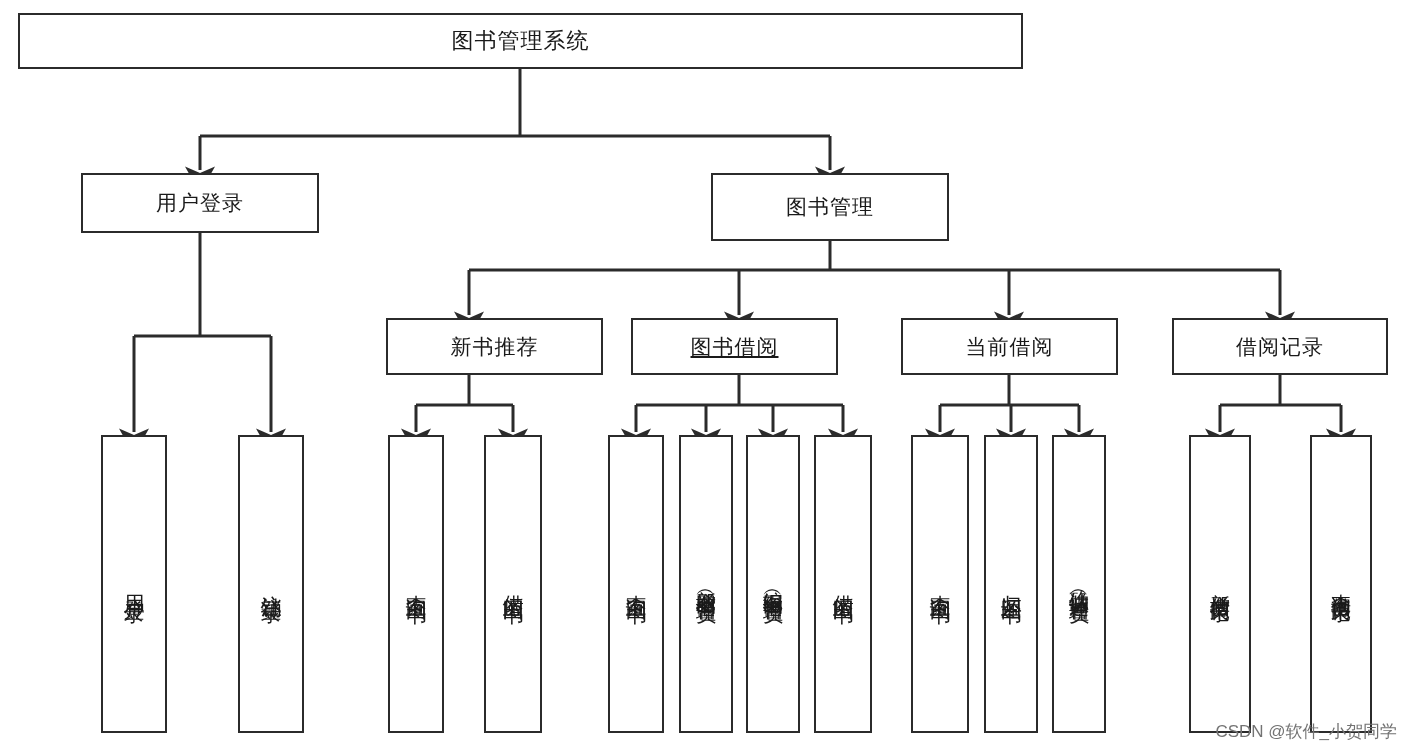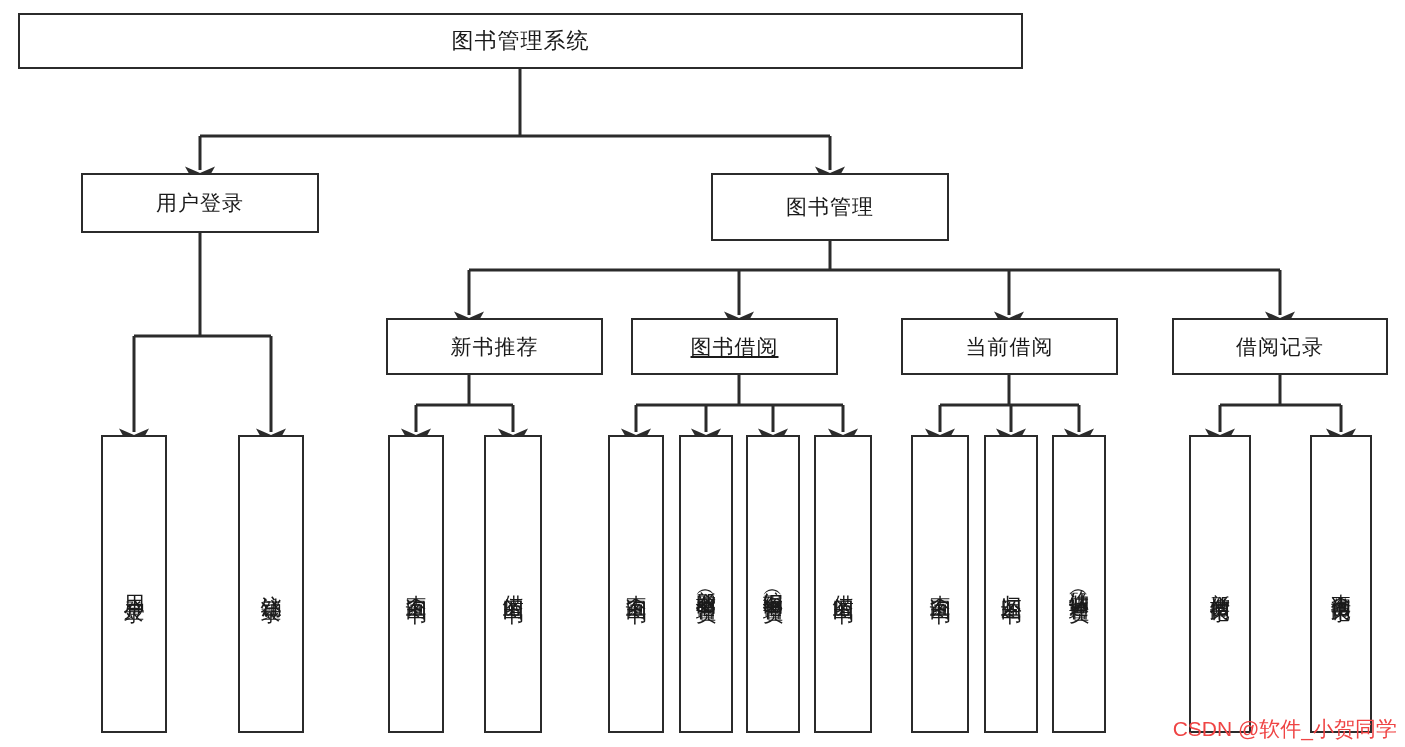--- a/index.html
+++ b/index.html
@@ -59,22 +59,22 @@
     white-space: nowrap;
   }
   .node.vert.tall {
     font-size: 20px;
     letter-spacing: 2px;
   }
   .watermark {
     position: absolute;
     right: 8px;
     bottom: 4px;
-    font-size: 21px;
-    color: #ef4444;
+    font-size: 17px;
+    color: #737373;
     z-index: 5;
     white-space: nowrap;
     font-family: "Liberation Sans", "DejaVu Sans", sans-serif;
   }
 </style>
 </head>
 <body>
 
 <div id="canvas">
 

